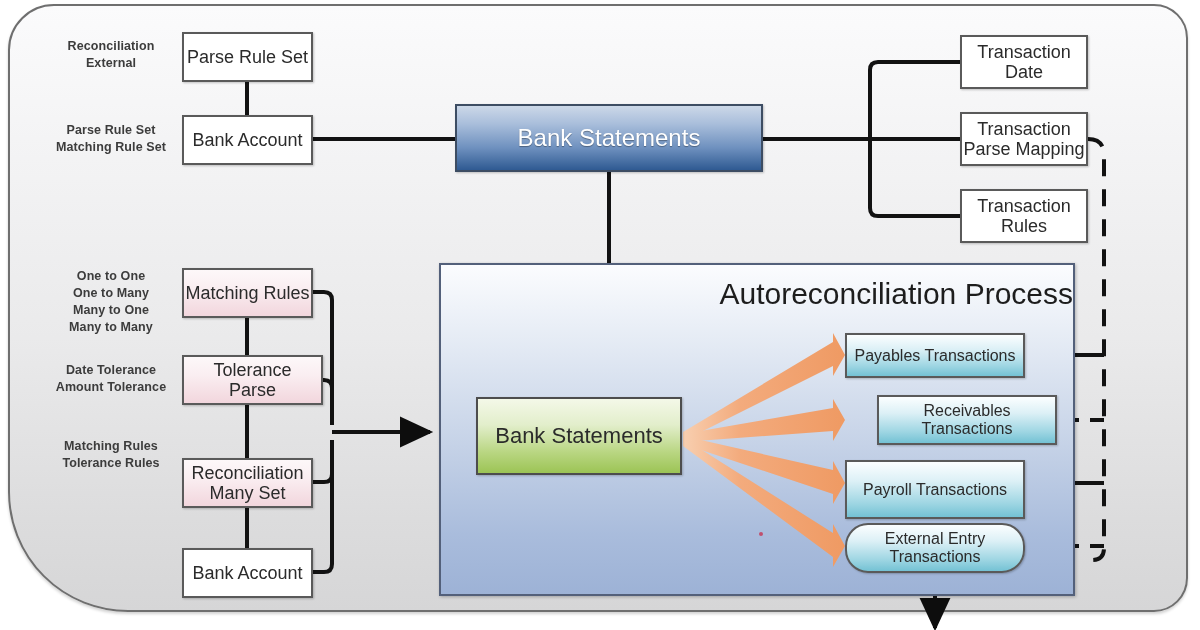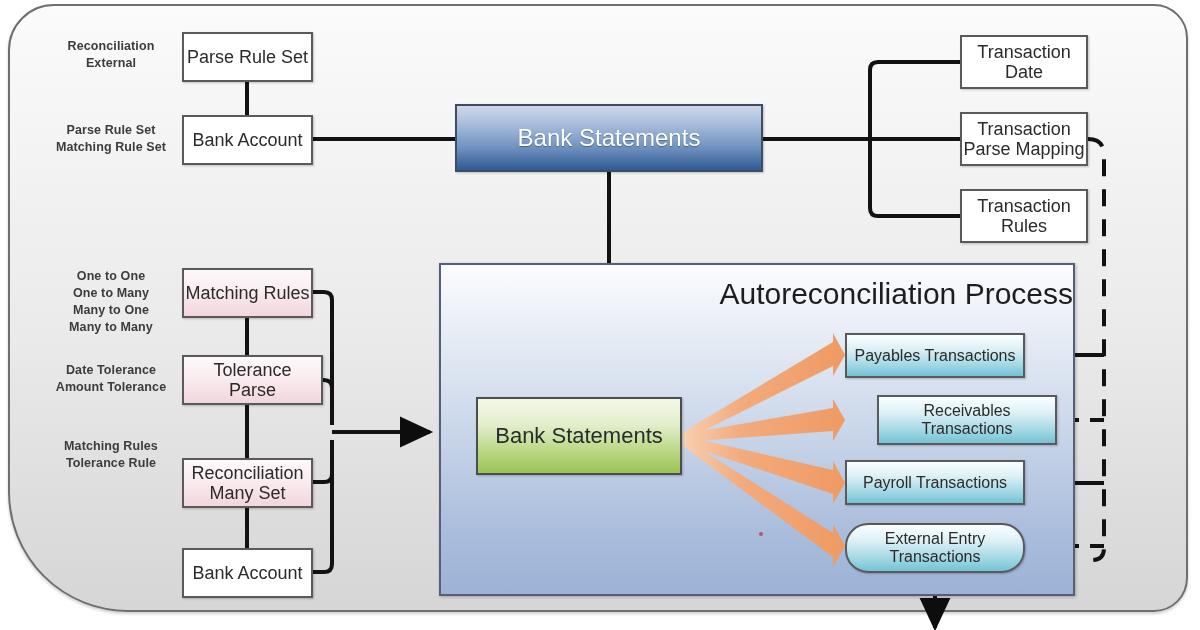--- a/index.html
+++ b/index.html
@@ -235,21 +235,21 @@
     <span>Payables Transactions</span>
   </div>
 
   <div class="node teal" style="left:845px;top:395px;width:180px;height:50px;margin-left:32px;">
     <span>
       <span>Receivables</span><br>
       <span>Transactions</span>
     </span>
   </div>
 
-  <div class="node teal" style="left:845px;top:460px;width:180px;height:45px;">
+  <div class="node teal" style="left:845px;top:460px;width:180px;height:59px;">
     <span>Payroll Transactions</span>
   </div>
 
   <div class="node teal" style="left:845px;top:523px;width:180px;height:50px;border-radius:23px;">
     <span>
       <span>External Entry</span><br>
       <span>Transactions</span>
     </span>
   </div>
 
@@ -270,16 +270,16 @@
     <span>Many to Many</span>
   </div>
 
   <div class="anno" style="left:46px;top:362px;width:130px;">
     <span>Date Tolerance</span>
     <span>Amount Tolerance</span>
   </div>
 
   <div class="anno" style="left:46px;top:438px;width:130px;">
     <span>Matching Rules</span>
-    <span>Tolerance Rule</span>
+    <span>Tolerance Rules</span>
   </div>
 
 </div>
 
 </body></html>

